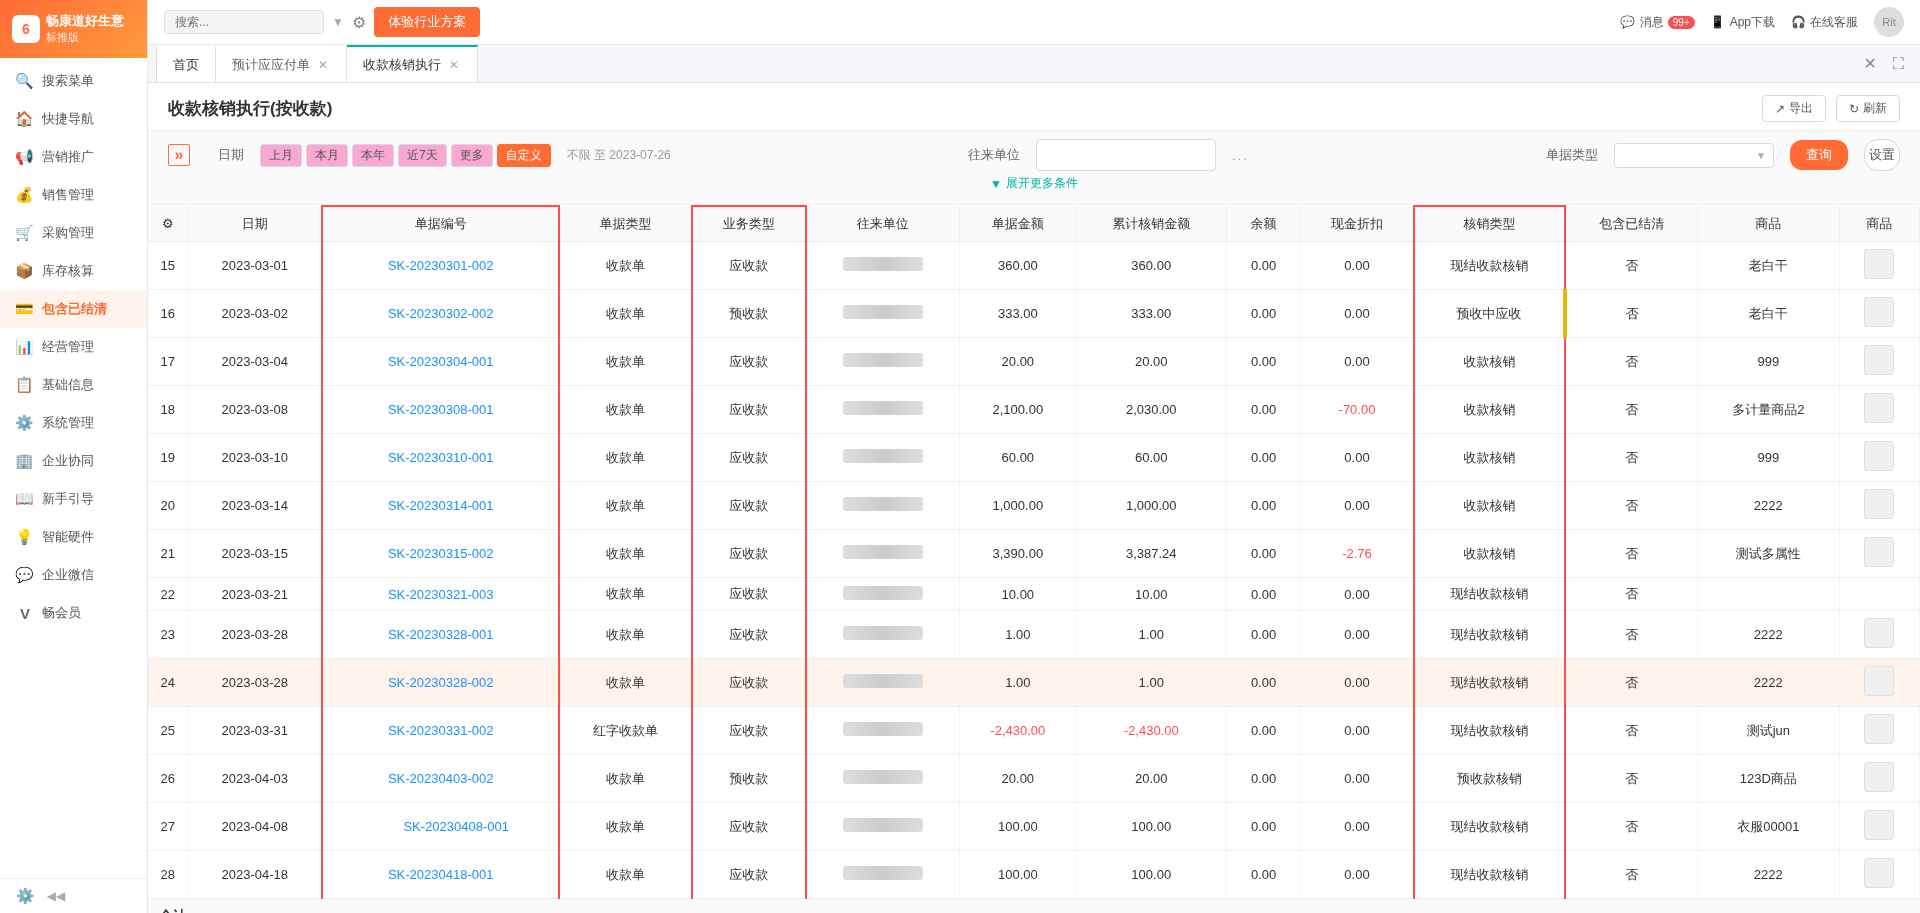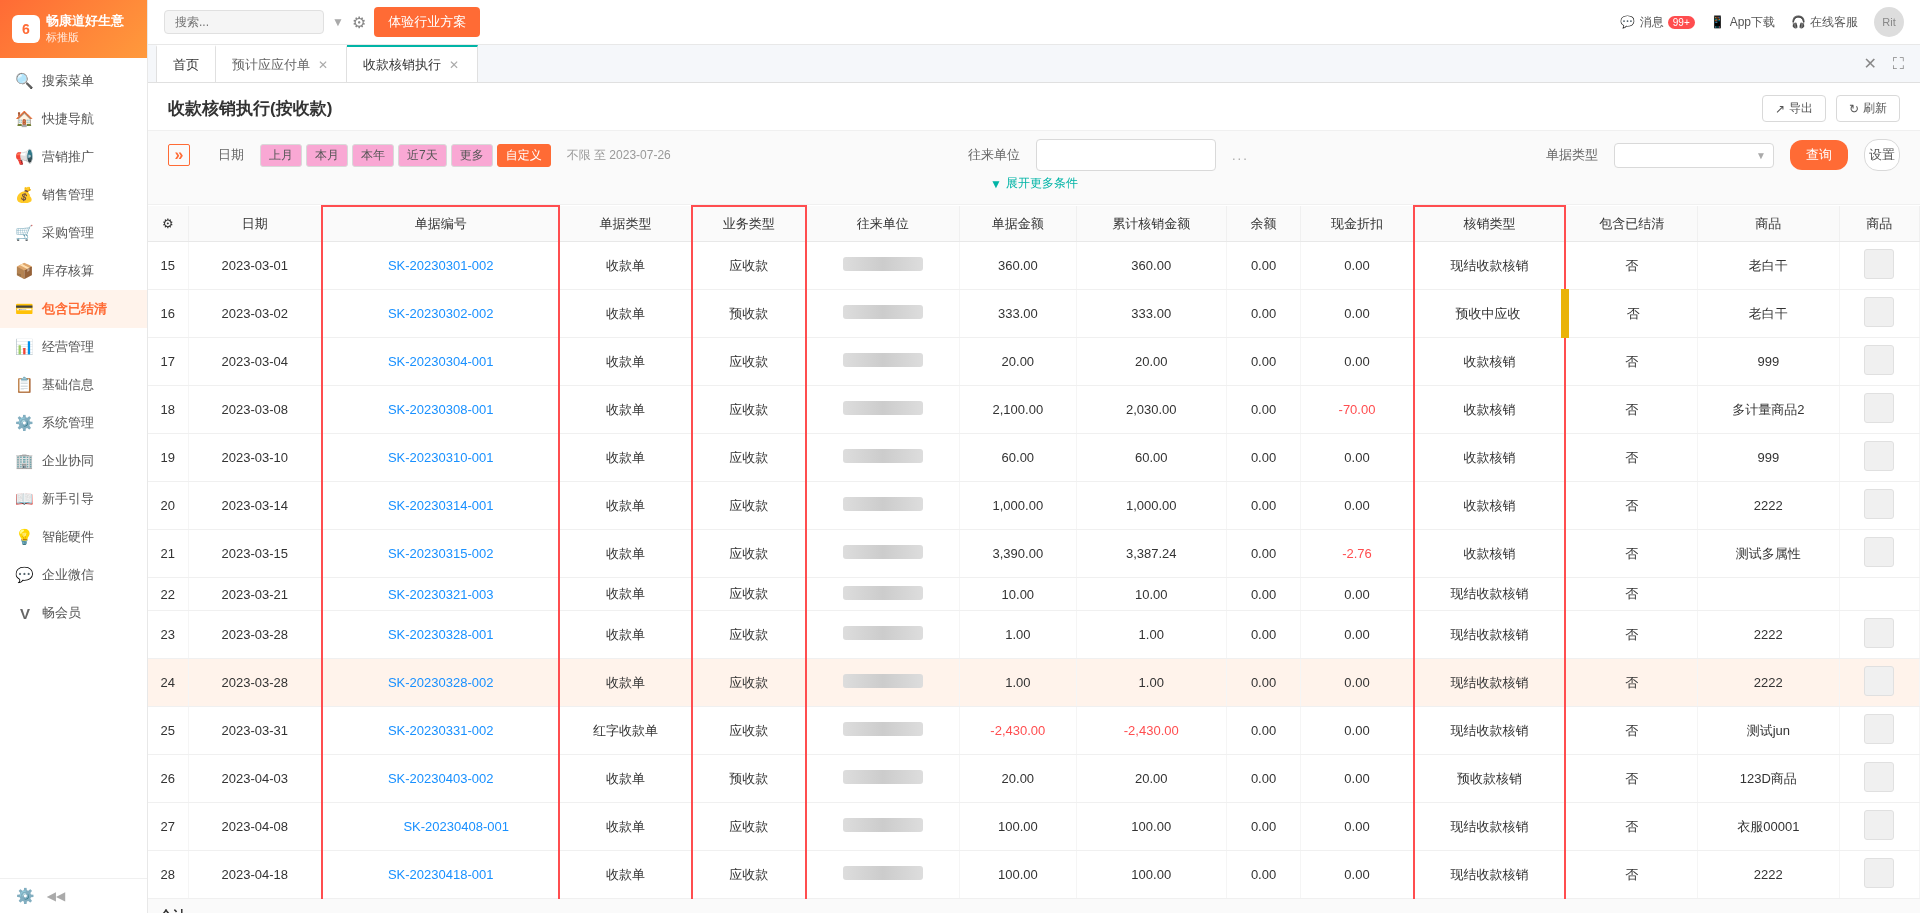--- a/index.html
+++ b/index.html
@@ -408,21 +408,21 @@
       <td>16</td>
       <td>2023-03-02</td>
       <td style="border-left:2px solid #ff4d4f;border-right:2px solid #ff4d4f;"><a class="link">SK-20230302-002</a></td>
       <td>收款单</td>
       <td style="border-left:2px solid #ff4d4f;border-right:2px solid #ff4d4f;">预收款</td>
       <td><span style="display:inline-block;width:80px;height:14px;background:linear-gradient(90deg,#ddd,#ccc,#ddd);border-radius:3px;"></span></td>
       <td class="">333.00</td>
       <td class="">333.00</td>
       <td>0.00</td>
       <td class="">0.00</td>
-      <td style="border-left:2px solid #ff4d4f;border-right:8px solid #eab308;">预收中应收</td>
+      <td style="border-left:2px solid #ff4d4f;border-right:4px solid #eab308;">预收中应收</td>
       <td>否</td>
       <td>老白干</td>
       <td><span class="thumb"></span></td>
     </tr>
             <tr>
       <td>17</td>
       <td>2023-03-04</td>
       <td style="border-left:2px solid #ff4d4f;border-right:2px solid #ff4d4f;"><a class="link">SK-20230304-001</a></td>
       <td>收款单</td>
       <td style="border-left:2px solid #ff4d4f;border-right:2px solid #ff4d4f;">应收款</td>

